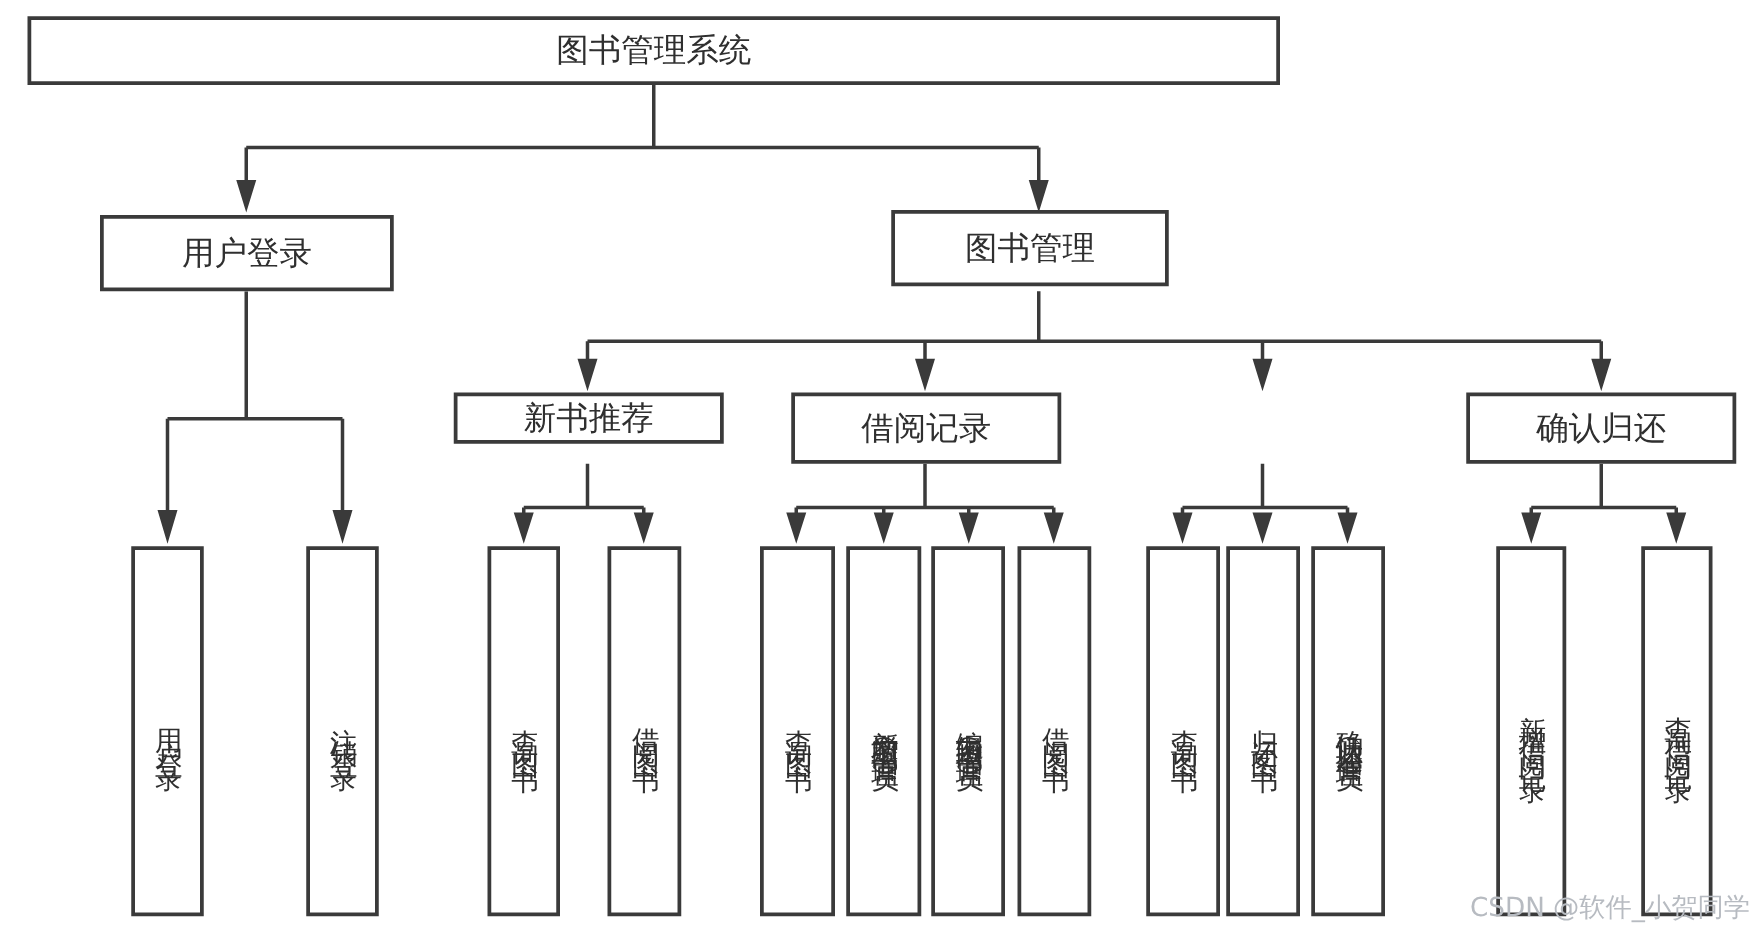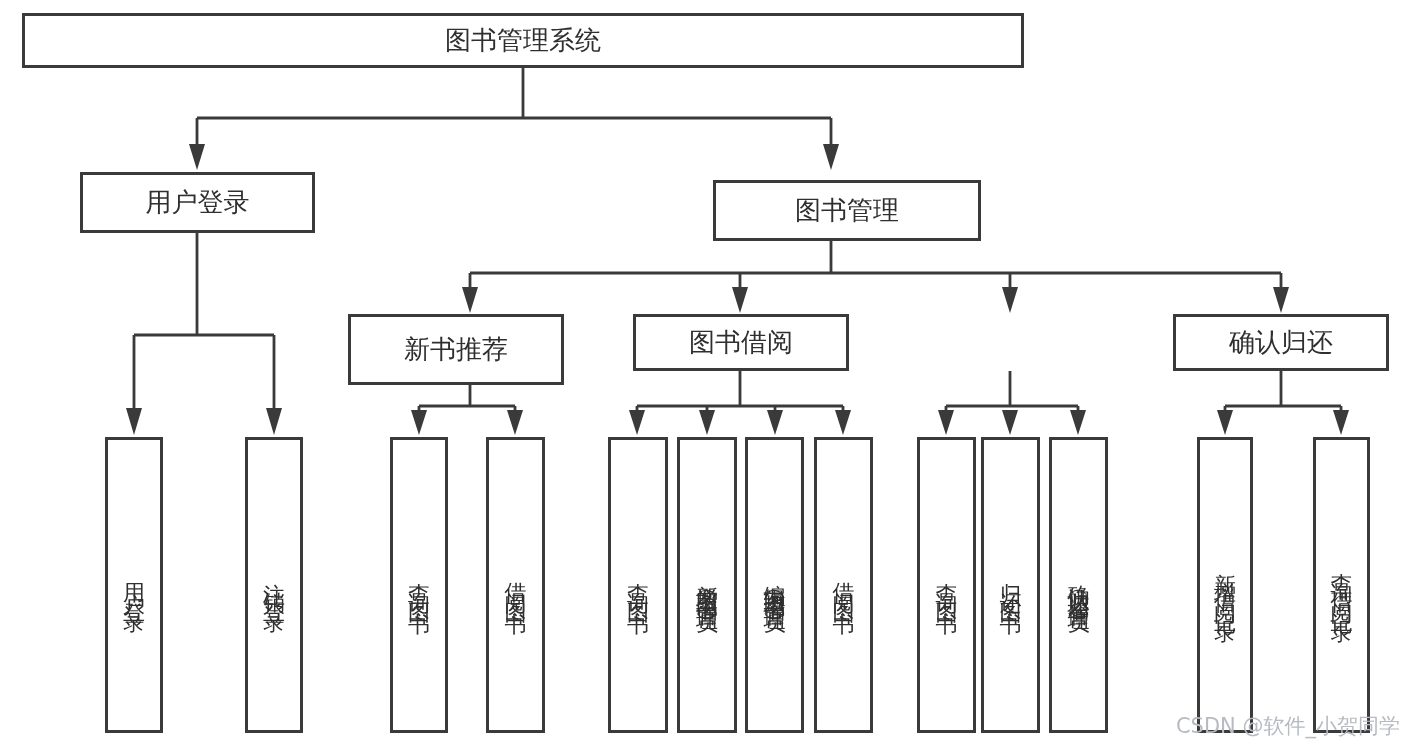--- a/index.html
+++ b/index.html
@@ -84,24 +84,24 @@
       M126 408 L142 408 L134 435 Z M266 408 L282 408 L274 435 Z
       M411 410 L427 410 L419 435 Z M507 410 L523 410 L515 435 Z
       M629 410 L645 410 L637 435 Z M699 410 L715 410 L707 435 Z M767 410 L783 410 L775 435 Z M835 410 L851 410 L843 435 Z
       M938 410 L954 410 L946 435 Z M1002 410 L1018 410 L1010 435 Z M1070 410 L1086 410 L1078 435 Z
       M1217 410 L1233 410 L1225 435 Z M1333 410 L1349 410 L1341 435 Z"></path>
   </svg>
 
   <div class="node" style="left:22px;top:13px;width:1002px;height:55px">图书管理系统</div>
 
   <div class="node" style="left:80px;top:172px;width:235px;height:61px">用户登录</div>
-  <div class="node" style="left:713px;top:180px;width:268px;height:61px">图书管理</div>
+  <div class="node" style="left:713px;top:168px;width:222px;height:61px">图书管理</div>
 
-  <div class="node" style="left:348px;top:314px;width:216px;height:71px">新书推荐</div>
-  <div class="node" style="left:633px;top:314px;width:216px;height:57px">图书借阅</div>
+  <div class="node" style="left:363px;top:314px;width:216px;height:41px">新书推荐</div>
+  <div class="node" style="left:633px;top:314px;width:216px;height:57px">借阅记录</div>
   <div class="node" style="left:1173px;top:314px;width:216px;height:57px">确认归还</div>
 
   <div class="node leaf" style="left:105px;top:437px;width:58px;height:296px">用户登录</div>
   <div class="node leaf" style="left:245px;top:437px;width:58px;height:296px">注销登录</div>
 
   <div class="node leaf" style="left:390px;top:437px;width:58px;height:296px">查询图书</div>
   <div class="node leaf" style="left:486px;top:437px;width:59px;height:296px">借阅图书</div>
 
   <div class="node leaf" style="left:608px;top:437px;width:60px;height:296px">查询图书</div>
   <div class="node leaf long" style="left:677px;top:437px;width:60px;height:296px">新增图书（管理员）</div>

